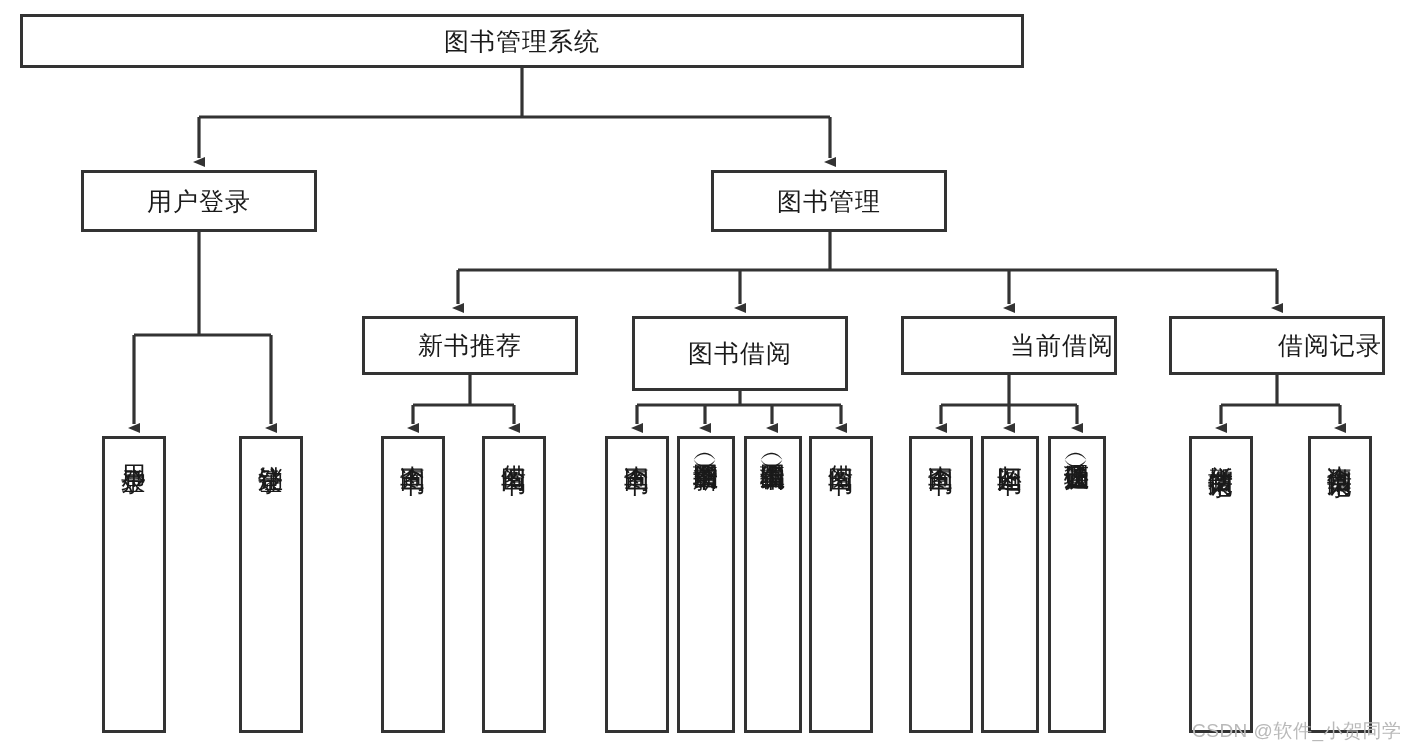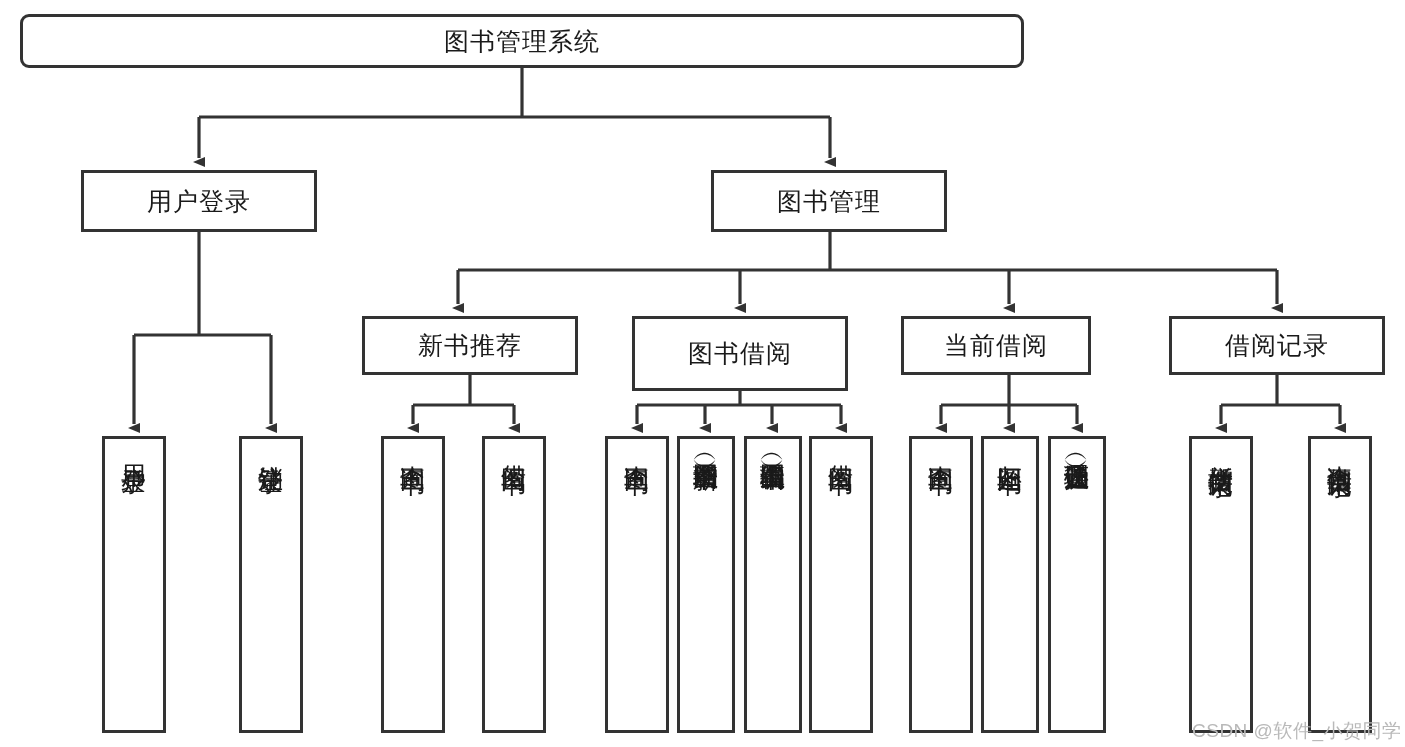--- a/index.html
+++ b/index.html
@@ -28,21 +28,20 @@
     color: #1a1a1a;
   }
   .node-h {
     font-size: 25px;
     letter-spacing: 1px;
     white-space: nowrap;
   }
   .node-root {
     font-size: 25px;
     letter-spacing: 1px;
-    border-radius: 9px;
   }
   .node-v {
     align-items: flex-start;
     padding-top: 6px;
   }
   .vtext {
     writing-mode: vertical-rl;
     text-orientation: upright;
     font-size: 25px;
     line-height: 1.28;
@@ -136,24 +135,24 @@
   <div class="node node-h" style="left:362px; top:316px; width:216px; height:59px;">
     <span>新书推荐</span>
   </div>
 
   <div class="node node-h" style="left:711px; top:170px; width:236px; height:62px;">
     <span>图书管理</span>
   </div>
   <div class="node node-h" style="left:632px; top:316px; width:216px; height:75px;">
     <span>图书借阅</span>
   </div>
-  <div class="node node-h" style="left:901px; top:316px; width:190px; height:59px;">
+  <div class="node node-h" style="left:901px; top:316px; width:216px; height:59px;justify-content:flex-end;">
     <span>当前借阅</span>
   </div>
-  <div class="node node-h" style="left:1169px; top:316px; width:216px; height:59px;">
+  <div class="node node-h" style="left:1169px; top:316px; width:216px; height:59px;justify-content:flex-end;">
     <span>借阅记录</span>
   </div>
 
   <div class="node node-v" style="left:102px; top:436px; width:64px; height:297px;">
     <span class="vtext">用户登录</span>
   </div>
   <div class="node node-v" style="left:239px; top:436px; width:64px; height:297px;">
     <span class="vtext">注销登录</span>
   </div>
 

